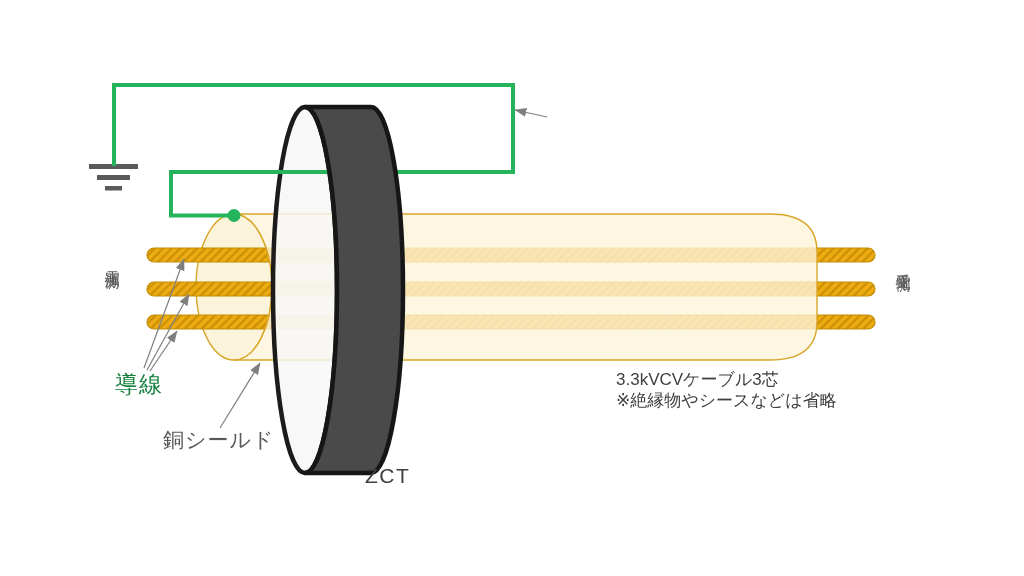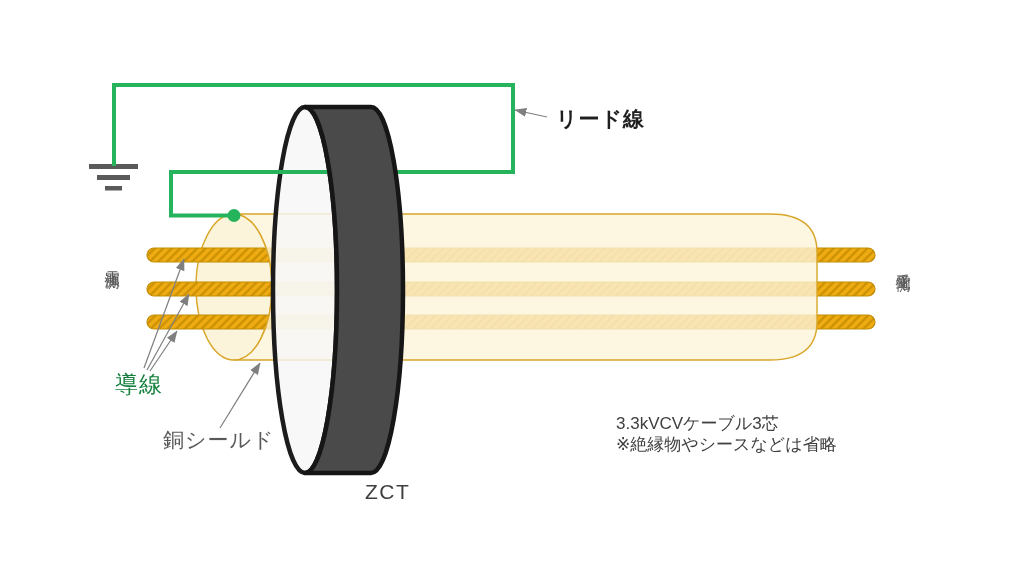--- a/index.html
+++ b/index.html
@@ -8,22 +8,22 @@
     width:1024px;height:576px;
     background:#ffffff;
     overflow:hidden;
     font-family:"Liberation Sans","DejaVu Sans",sans-serif;
   }
   .stage svg{position:absolute;left:0;top:0;}
   .lbl{position:absolute;white-space:nowrap;}
   .lbl-lead{left:556px;top:105px;font-size:21px;font-weight:700;color:#1f1f1f;letter-spacing:1px;}
   .lbl-conductor{left:115px;top:369px;font-size:23px;color:#15803d;letter-spacing:1px;}
   .lbl-shield{left:163px;top:426px;font-size:21px;color:#595959;letter-spacing:1px;text-align:right;}
-  .lbl-zct{left:365px;top:480px;font-size:21px;color:#3f3f3f;letter-spacing:1.5px;}
-  .lbl-note{left:616px;top:369px;font-size:17px;color:#404040;line-height:21px;white-space:nowrap;margin-top:44px;}
+  .lbl-zct{left:365px;top:464px;font-size:21px;color:#3f3f3f;letter-spacing:1.5px;}
+  .lbl-note{left:616px;top:369px;font-size:17px;color:#404040;line-height:21px;white-space:nowrap;}
   .v-label{writing-mode:vertical-rl;text-orientation:upright;font-size:15px;color:#595959;letter-spacing:2px;}
   .lbl-source{left:102px;top:259px;}
   .lbl-load{left:893px;top:262px;}
 </style>
 </head>
 <body>
 
 <div class="stage">
 
   <svg width="1024" height="576" viewBox="0 0 1024 576">
@@ -64,21 +64,20 @@
 
     <g stroke="#7F7F7F" stroke-width="1.2">
       <line x1="547" y1="117" x2="515" y2="110" marker-end="url(#arrowHead)"></line>
       <line x1="144" y1="368" x2="184" y2="259" marker-end="url(#arrowHead)"></line>
       <line x1="147" y1="370" x2="189" y2="294" marker-end="url(#arrowHead)"></line>
       <line x1="150" y1="371" x2="177" y2="331" marker-end="url(#arrowHead)"></line>
       <line x1="220" y1="428" x2="260" y2="363" marker-end="url(#arrowHead)"></line>
     </g>
   </svg>
 
-  <div class="lbl lbl-lead">リード線</div>
   <div class="lbl lbl-conductor">導線</div>
   <div class="lbl lbl-shield">銅シールド</div>
   <div class="lbl lbl-zct">ZCT</div>
   <div class="lbl lbl-note">
     <div>3.3kVCVケーブル3芯</div>
     <div>※絶縁物やシースなどは省略</div>
   </div>
   <div class="lbl v-label lbl-source">電源側</div>
   <div class="lbl v-label lbl-load">受電側</div>
 

